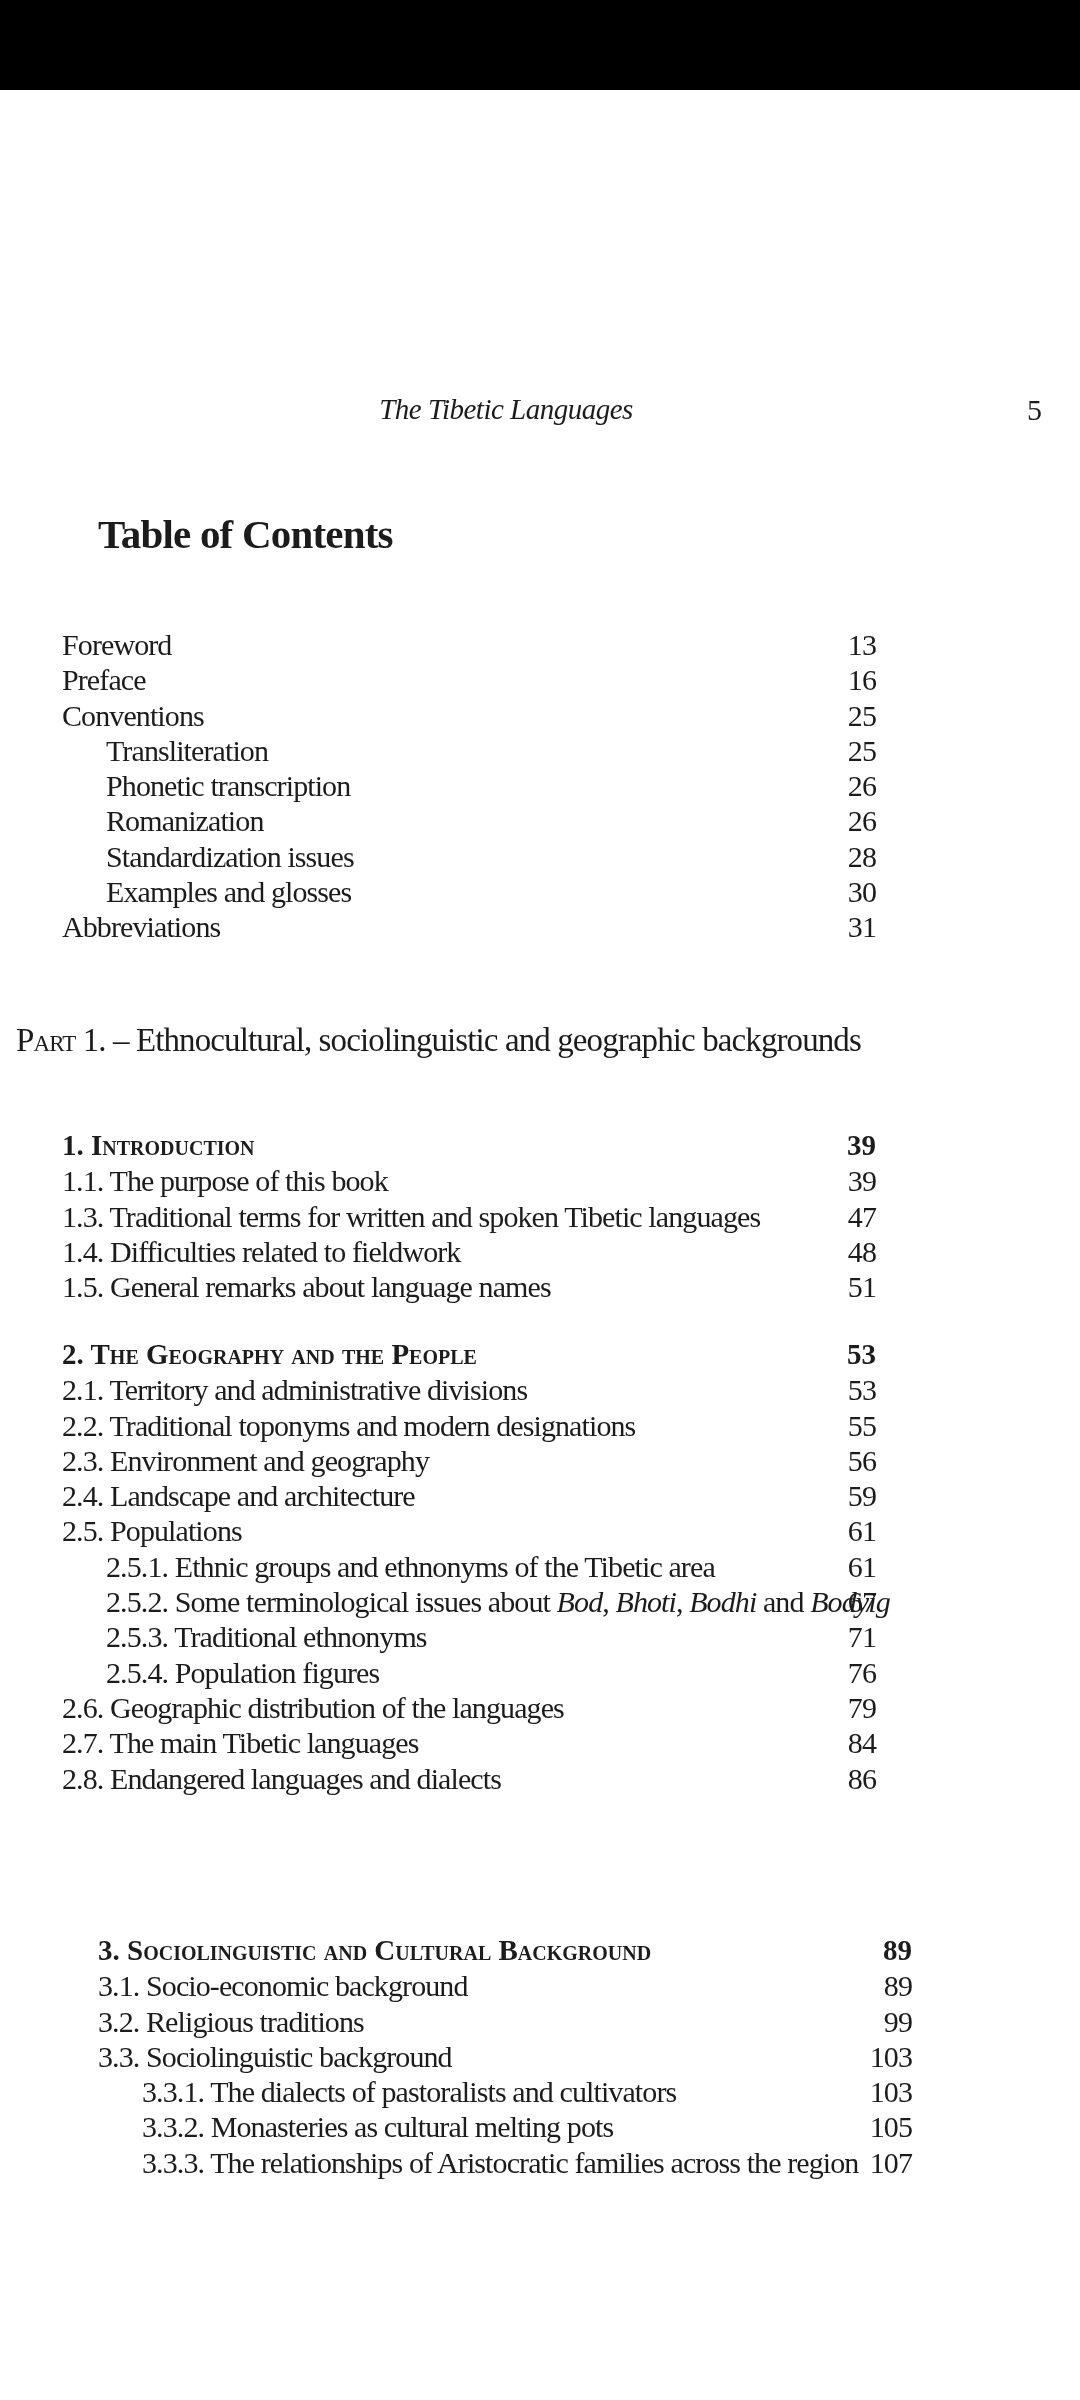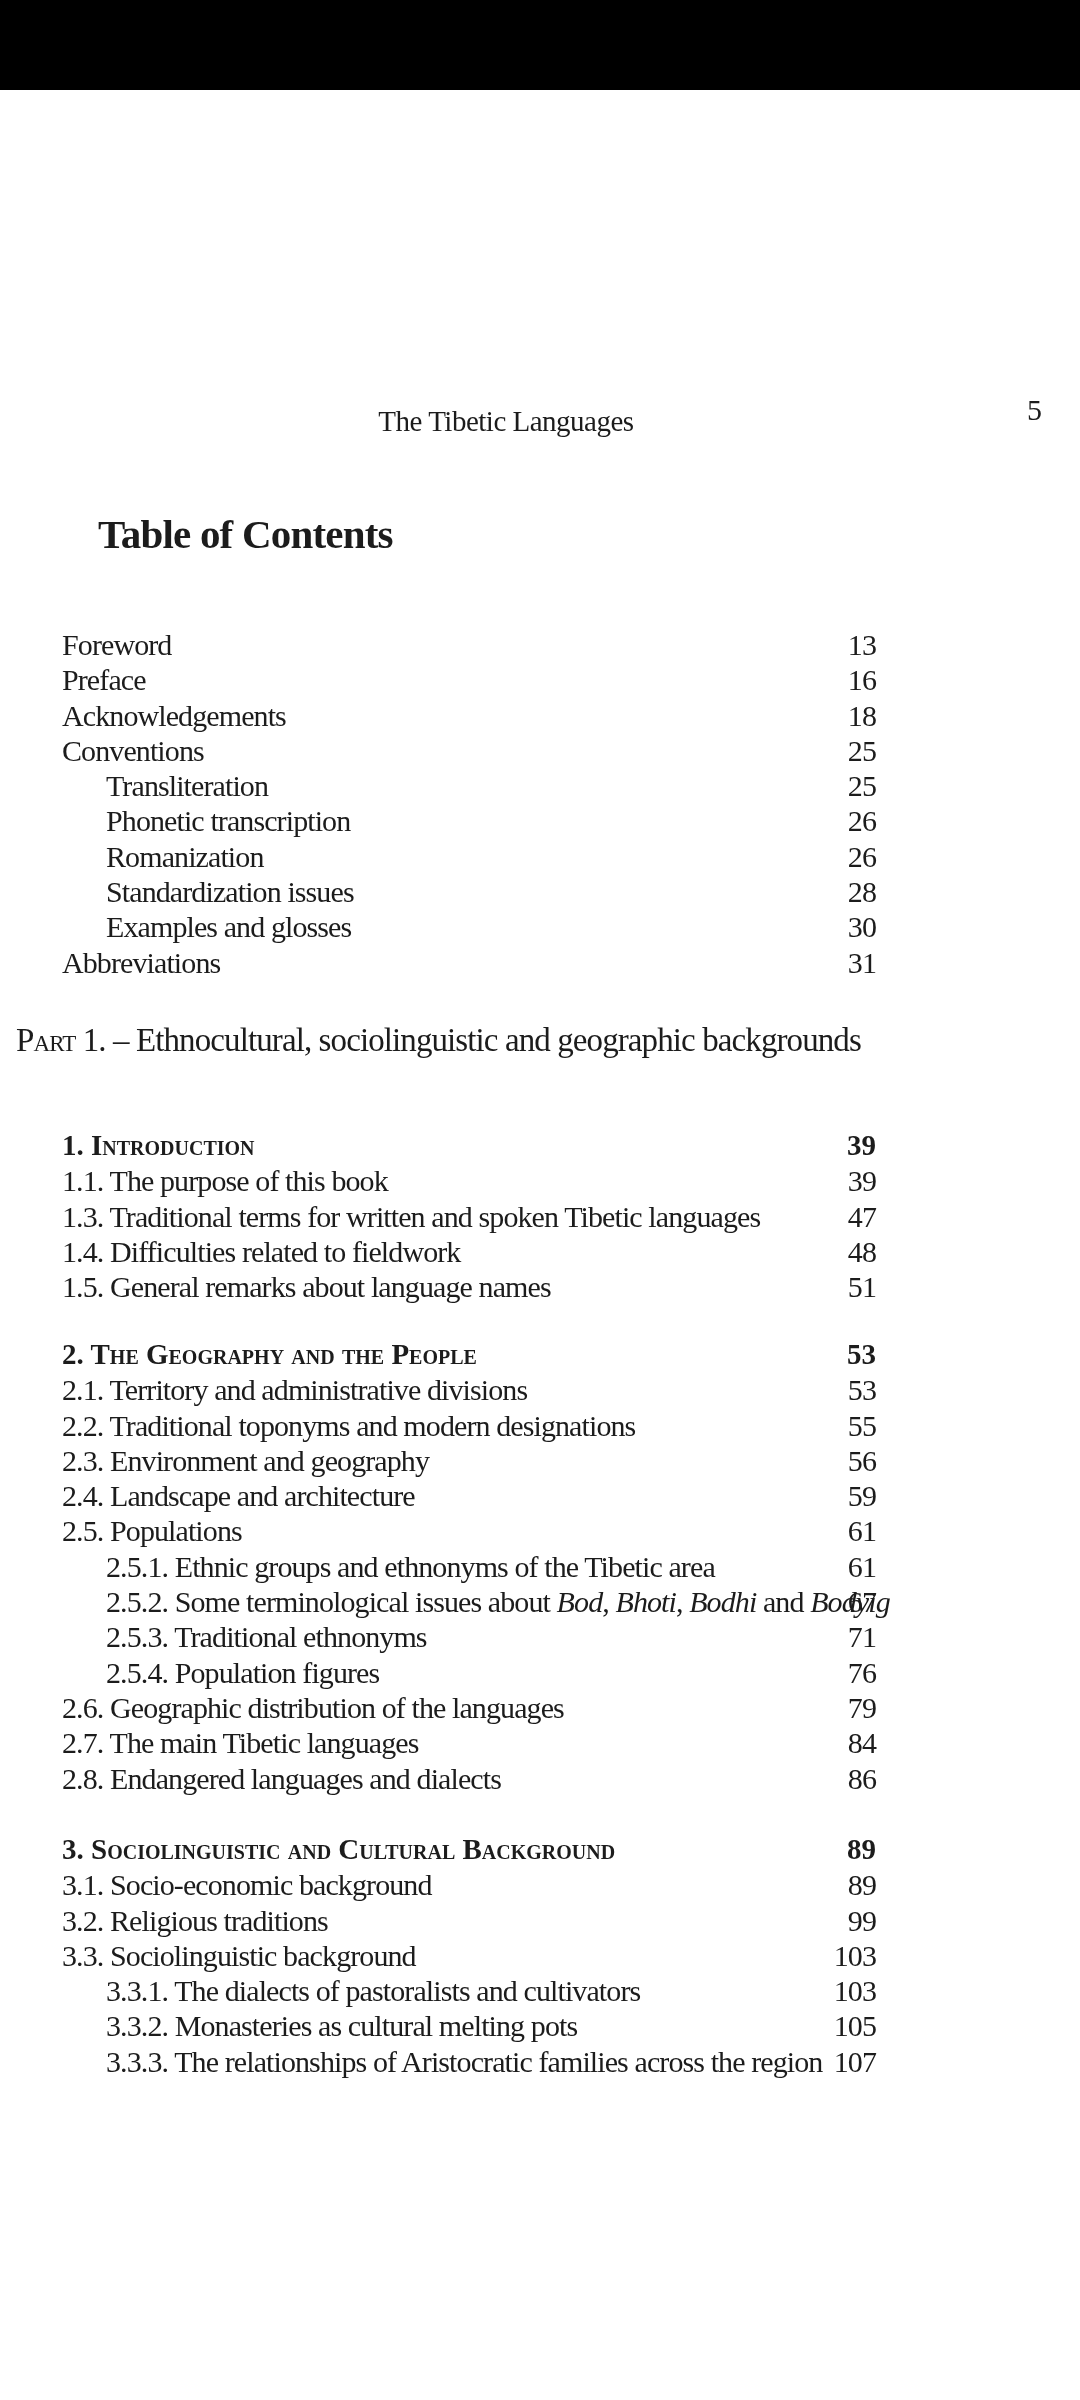--- a/index.html
+++ b/index.html
@@ -5,22 +5,22 @@
   html, body { margin: 0; padding: 0; }
   body {
     width: 1080px; height: 2400px; background: #ffffff; position: relative; overflow: hidden;
     font-family: "Liberation Serif", "DejaVu Serif", serif; color: #1c1c1c;
   }
   .topbar { position: absolute; left: 0; top: 0; width: 1080px; height: 90px; background: #000; }
   .running-head {
     position: absolute; top: 393px; left: 0; width: 1080px; height: 40px;
   }
   .running-title {
-    position: absolute; left: 0; width: 1012px; text-align: center; top: 12px;
-    font-size: 29px; letter-spacing: -0.5px;
+    position: absolute; left: 0; width: 1012px; text-align: center; top: 0;
+    font-style: italic; font-size: 29px; letter-spacing: -0.5px;
   }
   .folio { position: absolute; right: 38px; top: 0; font-size: 30px; }
   .toc-title {
     position: absolute; left: 62px; top: 510px; font-size: 41px; font-weight: bold; letter-spacing: -0.8px; margin-left: 36px;
   }
   .block { position: absolute; left: 0; width: 903px; }
   .row {
     position: relative; height: 35.3px; line-height: 35.3px; font-size: 30px; letter-spacing: -0.9px;
     white-space: nowrap;
   }
@@ -50,24 +50,20 @@
 <div class="block" style="top:627px;">
   <div class="row">
       <span class="label">Foreword</span>
       <span class="page">13</span>
     </div>
   <div class="row">
       <span class="label">Preface</span>
       <span class="page">16</span>
     </div>
   <div class="row">
-      <span class="label">Acknowledgements</span>
-      <span class="page">18</span>
-    </div>
-  <div class="row">
       <span class="label">Conventions</span>
       <span class="page">25</span>
     </div>
   <div class="row indent">
       <span class="label">Transliteration</span>
       <span class="page">25</span>
     </div>
   <div class="row indent">
       <span class="label">Phonetic transcription</span>
       <span class="page">26</span>
@@ -166,21 +162,21 @@
   <div class="row">
       <span class="label">2.7. The main Tibetic languages</span>
       <span class="page">84</span>
     </div>
   <div class="row">
       <span class="label">2.8. Endangered languages and dialects</span>
       <span class="page">86</span>
     </div>
 </div>
 
-<div class="block" style="top:1832px;">
+<div class="block" style="top:1933px;margin-left:36px;">
   <div class="row chapter">
       <span class="label">3. Sociolinguistic and Cultural Background</span>
       <span class="page">89</span>
     </div>
   <div class="row">
       <span class="label">3.1. Socio-economic background</span>
       <span class="page">89</span>
     </div>
   <div class="row">
       <span class="label">3.2. Religious traditions</span>

